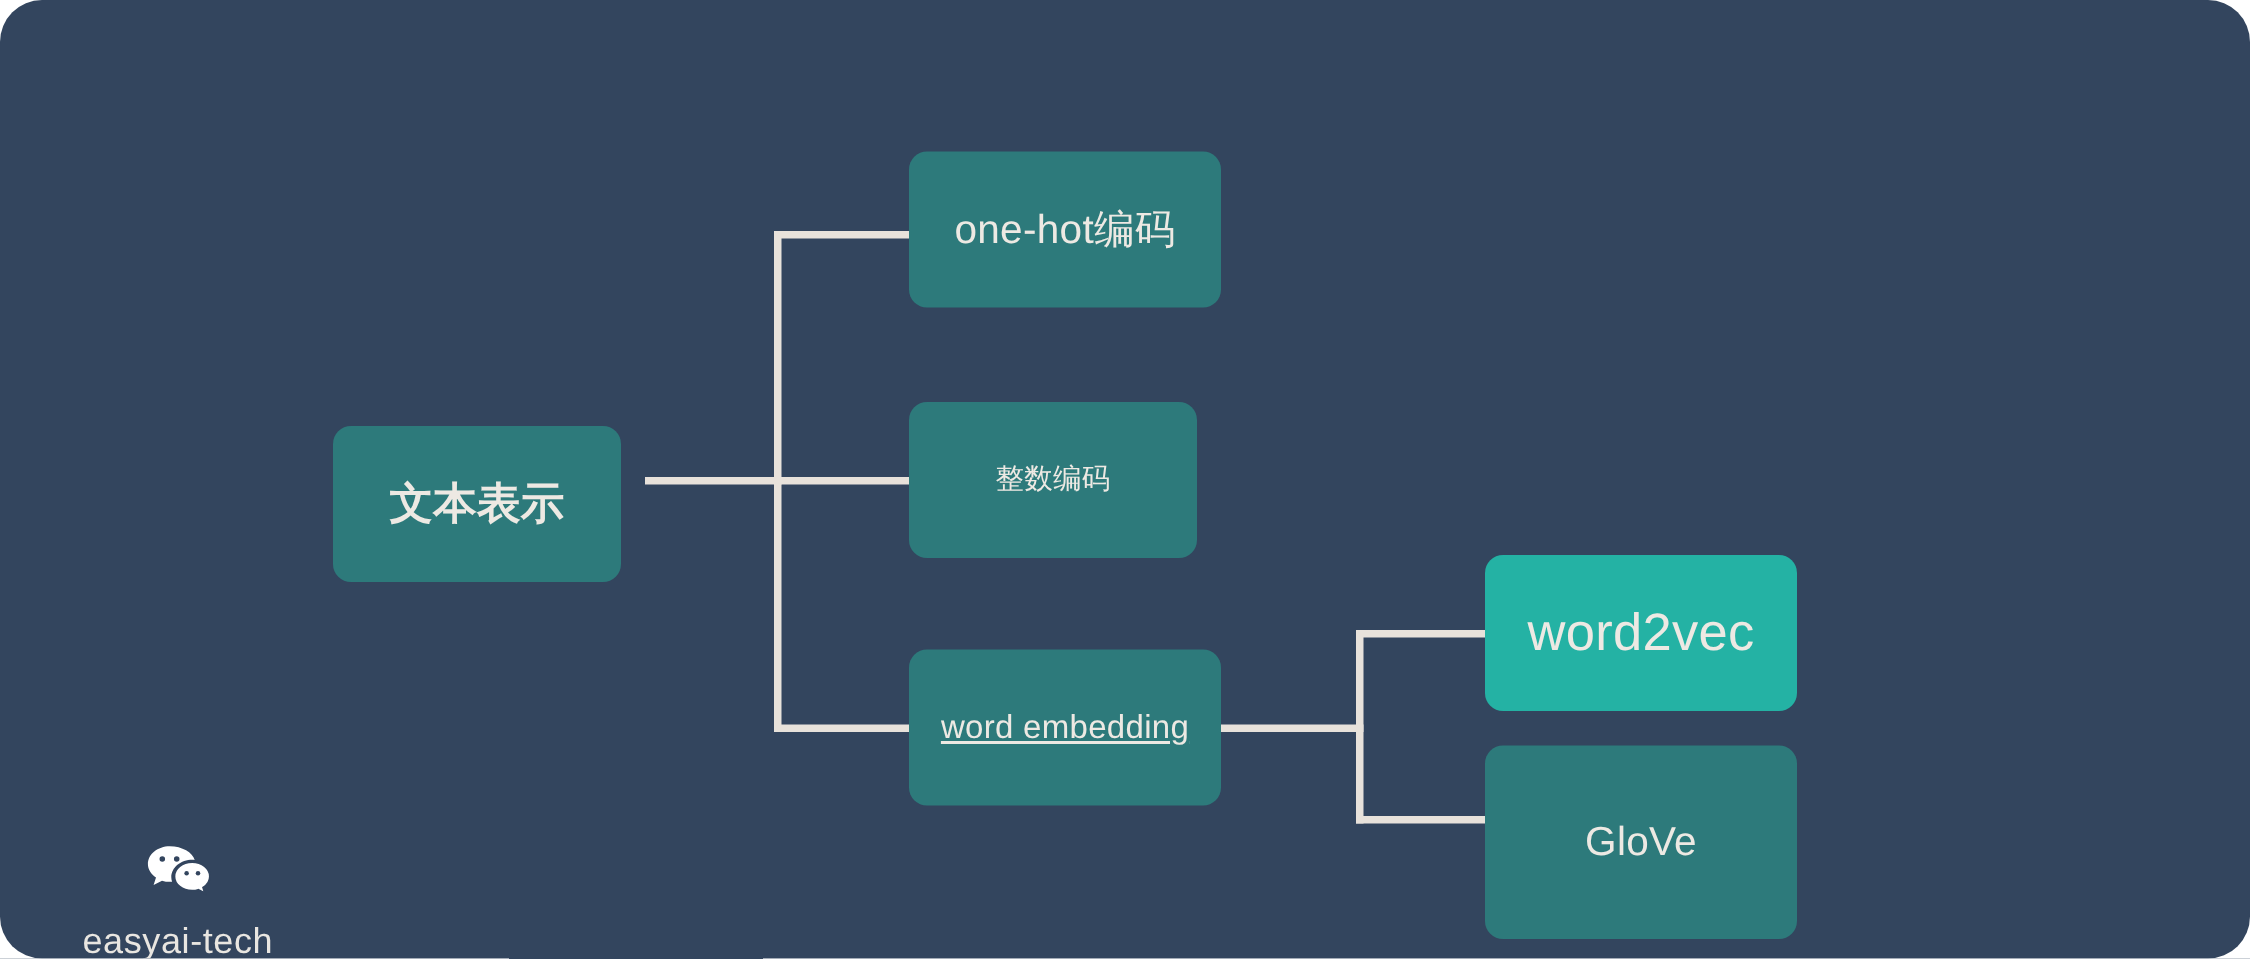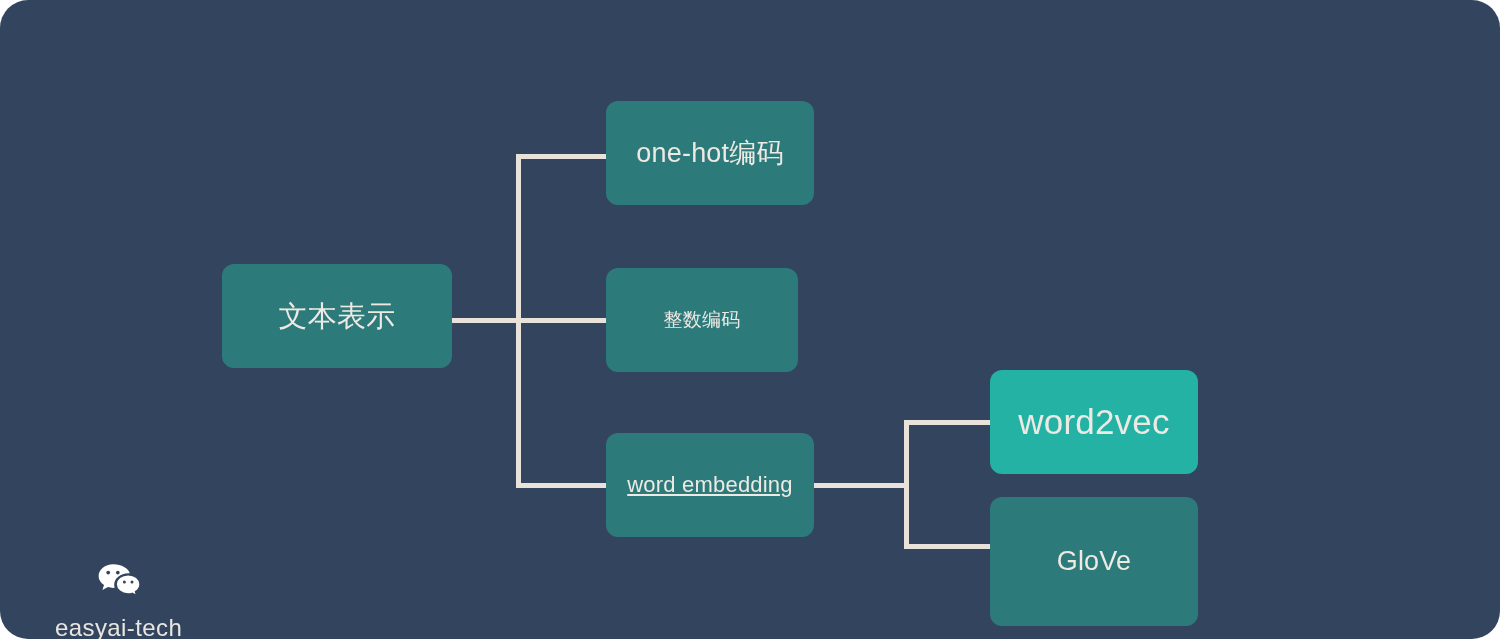--- a/index.html
+++ b/index.html
@@ -43,22 +43,23 @@
     color: #EDE9E3;
     box-sizing: border-box;
     padding: 12px 14px;
     text-align: center;
     line-height: 1.2;
     letter-spacing: 0.2px;
   }
   .node.accent { background: #24B2A4; }
 
   .node-root {
-    left: 222px; top: 264px; width: 230px; height: 104px;
+    left: 222px; top: 284px; width: 192px; height: 104px;
     font-size: 29px;
+    font-weight: bold;
   }
   .node-onehot {
     left: 606px; top: 101px; width: 208px; height: 104px;
     font-size: 27px;
   }
   .node-int {
     left: 606px; top: 268px; width: 192px; height: 104px;
     font-size: 19px;
   }
   .node-wordemb {

